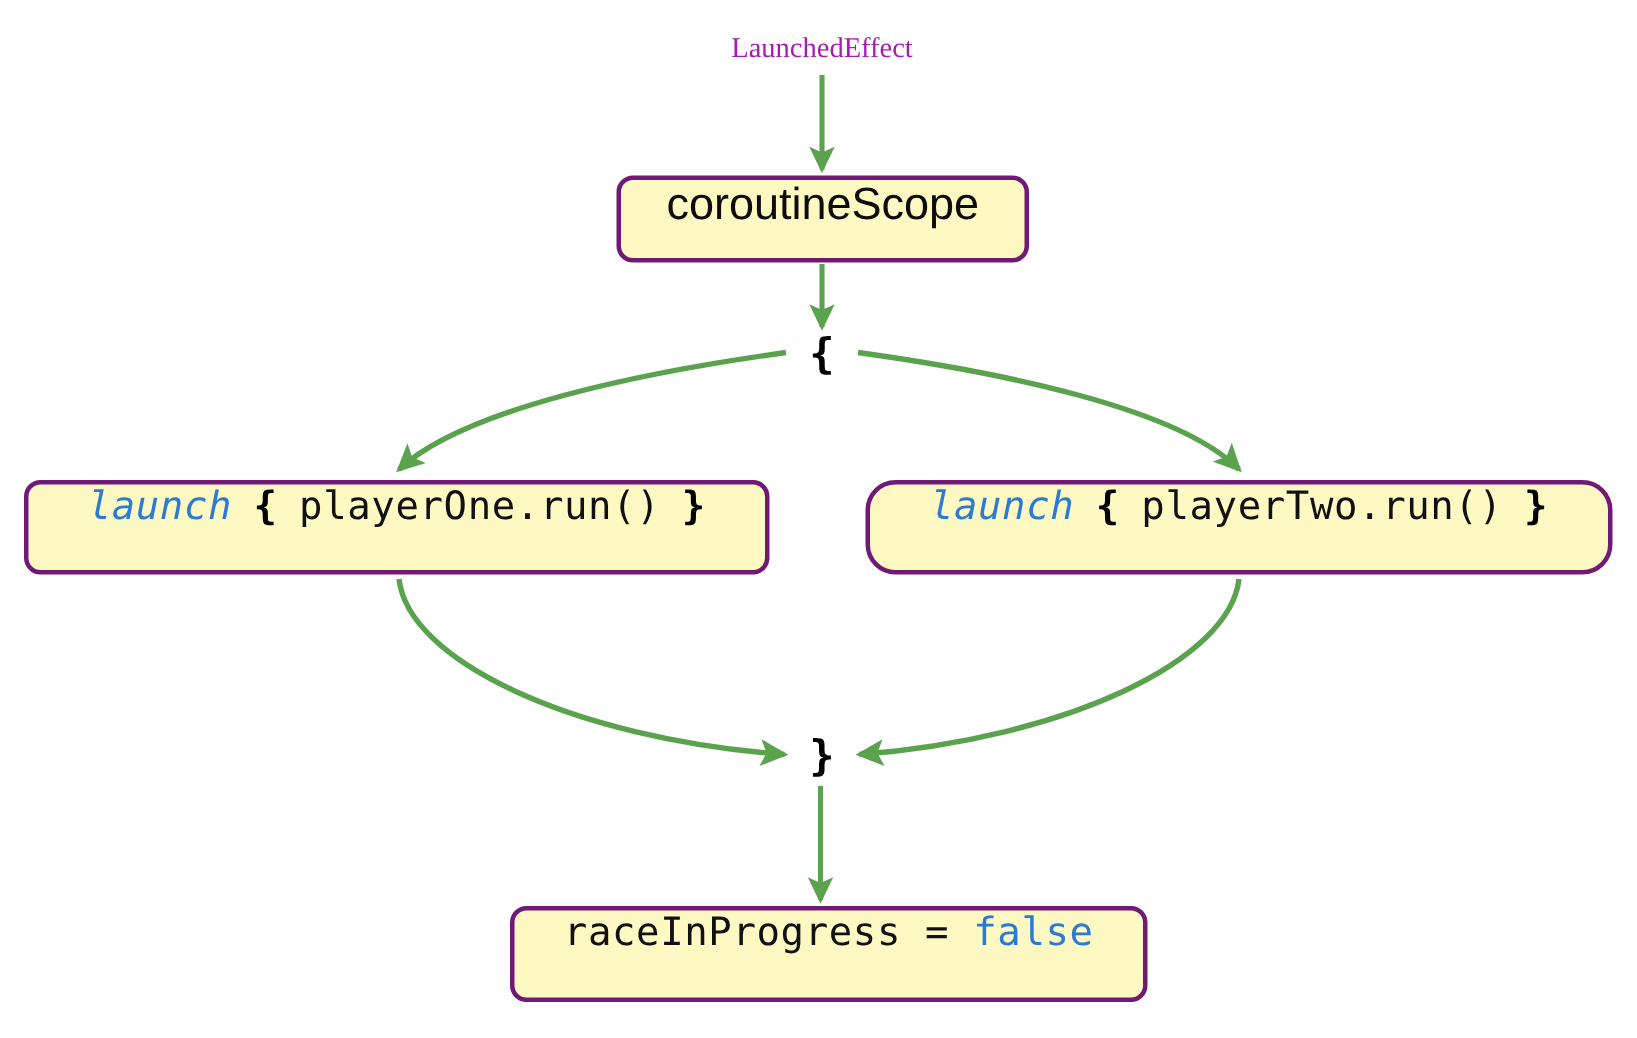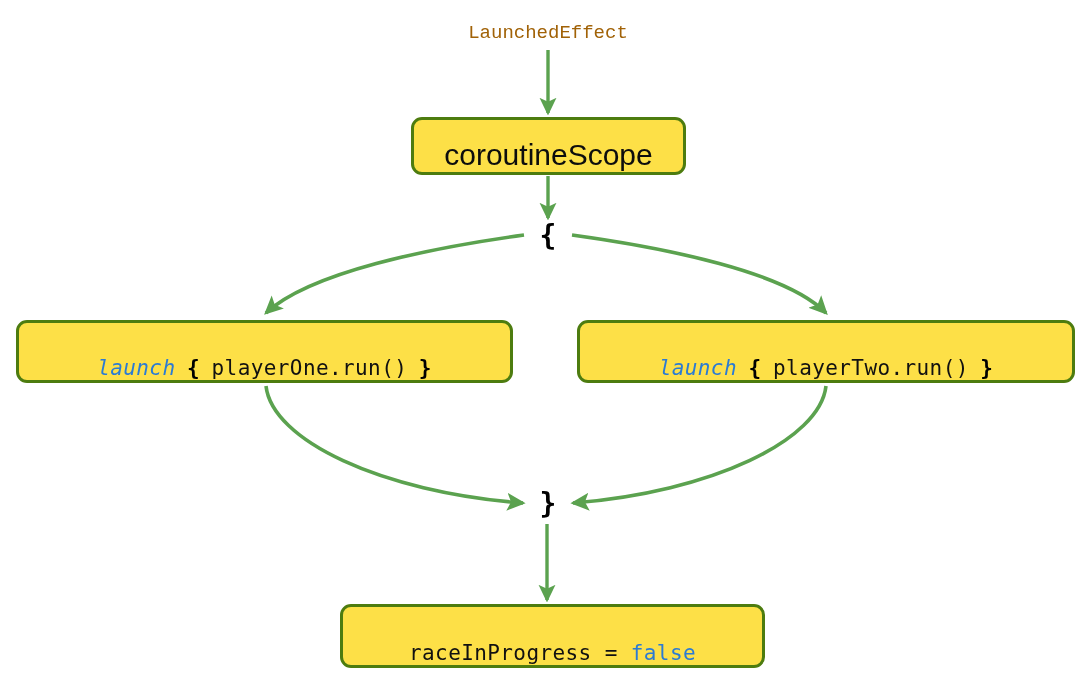--- a/index.html
+++ b/index.html
@@ -25,37 +25,37 @@
     position: absolute;
     left: 0;
     top: 0;
     width: 1091px;
     height: 692px;
     pointer-events: none;
   }
   .node-box {
     position: absolute;
     box-sizing: border-box;
-    border: 3px solid #4d7c0f;
+    border: 3px solid #701a75;
     border-radius: 11px;
-    background: #fde047;
+    background: #fef9c3;
     display: flex;
-    align-items: flex-end;
+    align-items: flex-start;
     justify-content: center;
     white-space: nowrap;
   }
   .sans-label {
     font-family: "Liberation Sans", sans-serif;
     font-size: 30px;
     color: #0d0d0d;
     letter-spacing: 0px;
   }
   .code-label {
     font-family: "DejaVu Sans Mono", "Liberation Mono", monospace;
-    font-size: 21px;
+    font-size: 26px;
     color: #111111;
     letter-spacing: 0.4px;
   }
   .kw-italic {
     color: #2b7bd4;
     font-style: italic;
   }
   .brace-bold {
     color: #000000;
     font-weight: bold;
@@ -78,43 +78,44 @@
     left: 16px;
     top: 320px;
     width: 497px;
     height: 63px;
   }
   #node-launch-two {
     left: 577px;
     top: 320px;
     width: 498px;
     height: 63px;
+    border-radius: 20px;
   }
   #node-race-flag {
     left: 340px;
     top: 604px;
     width: 425px;
     height: 64px;
   }
 
   .plain-node {
     position: absolute;
     display: flex;
     align-items: center;
     justify-content: center;
     white-space: nowrap;
   }
   #label-launched-effect {
     left: 398px;
     top: 18px;
     width: 300px;
     height: 30px;
-    font-family: Liberation Mono, monospace;
+    font-family: Liberation Serif, serif;
     font-size: 19px;
-    color: #a16207;
+    color: #a21caf;
   }
   #node-brace-open {
     left: 528px;
     top: 218px;
     width: 40px;
     height: 34px;
     font-family: "DejaVu Sans Mono", "Liberation Mono", monospace;
     font-size: 28px;
     font-weight: bold;
     color: #000000;

